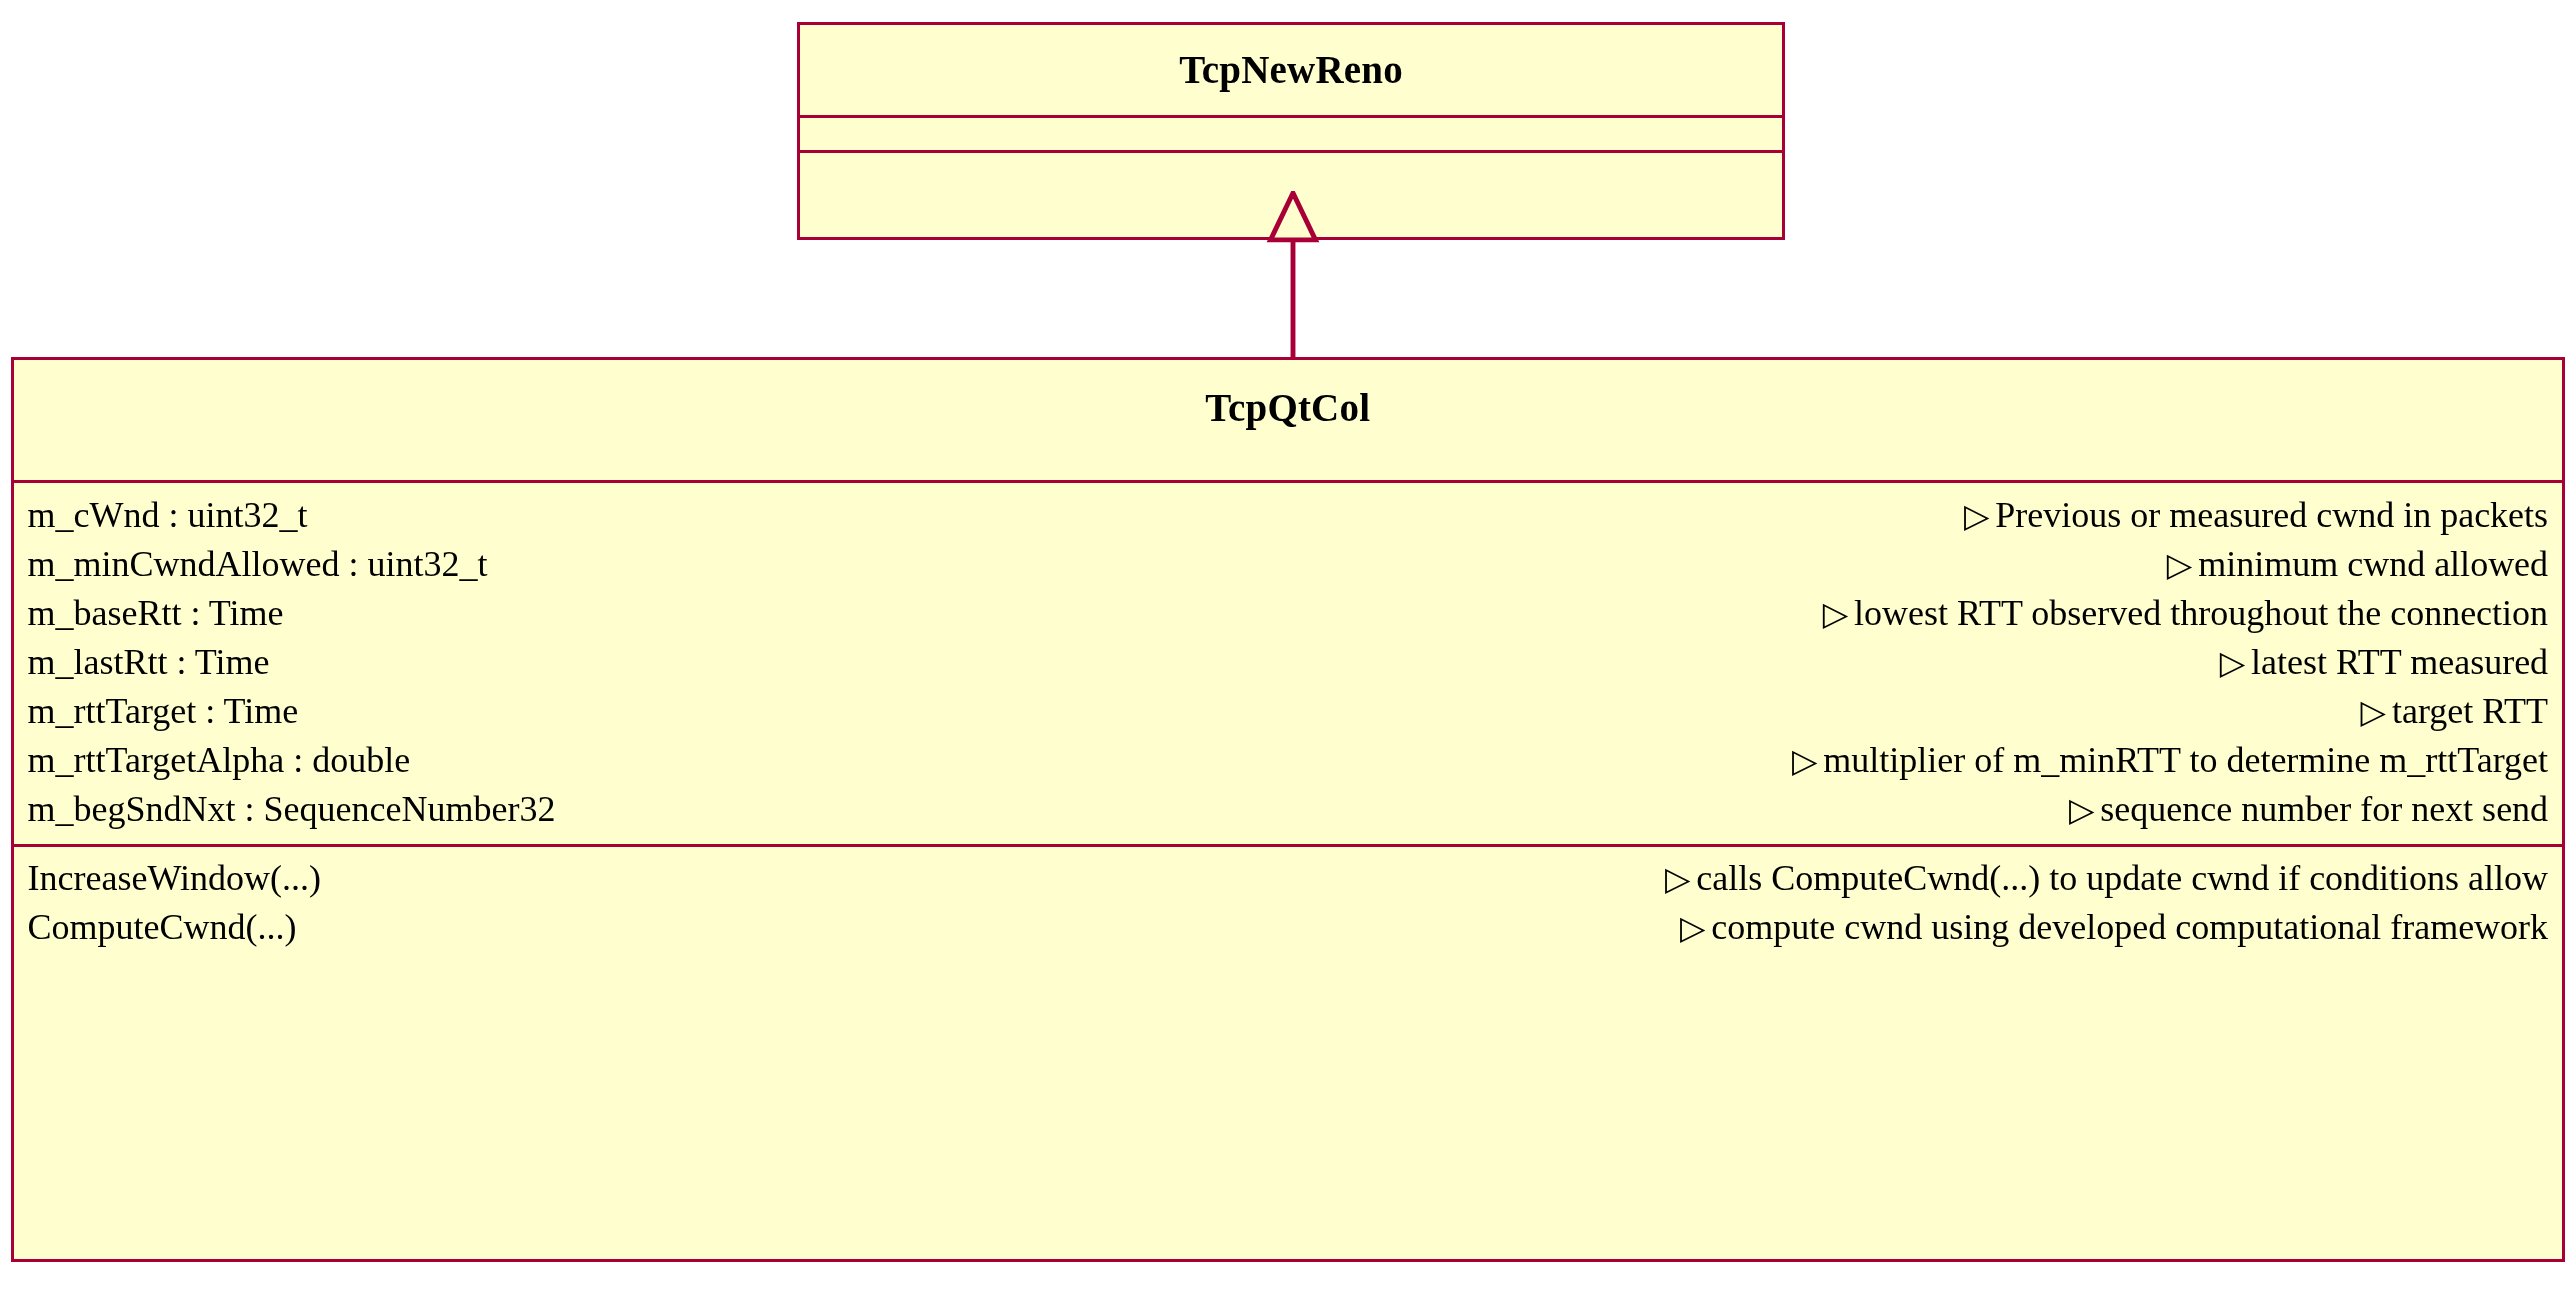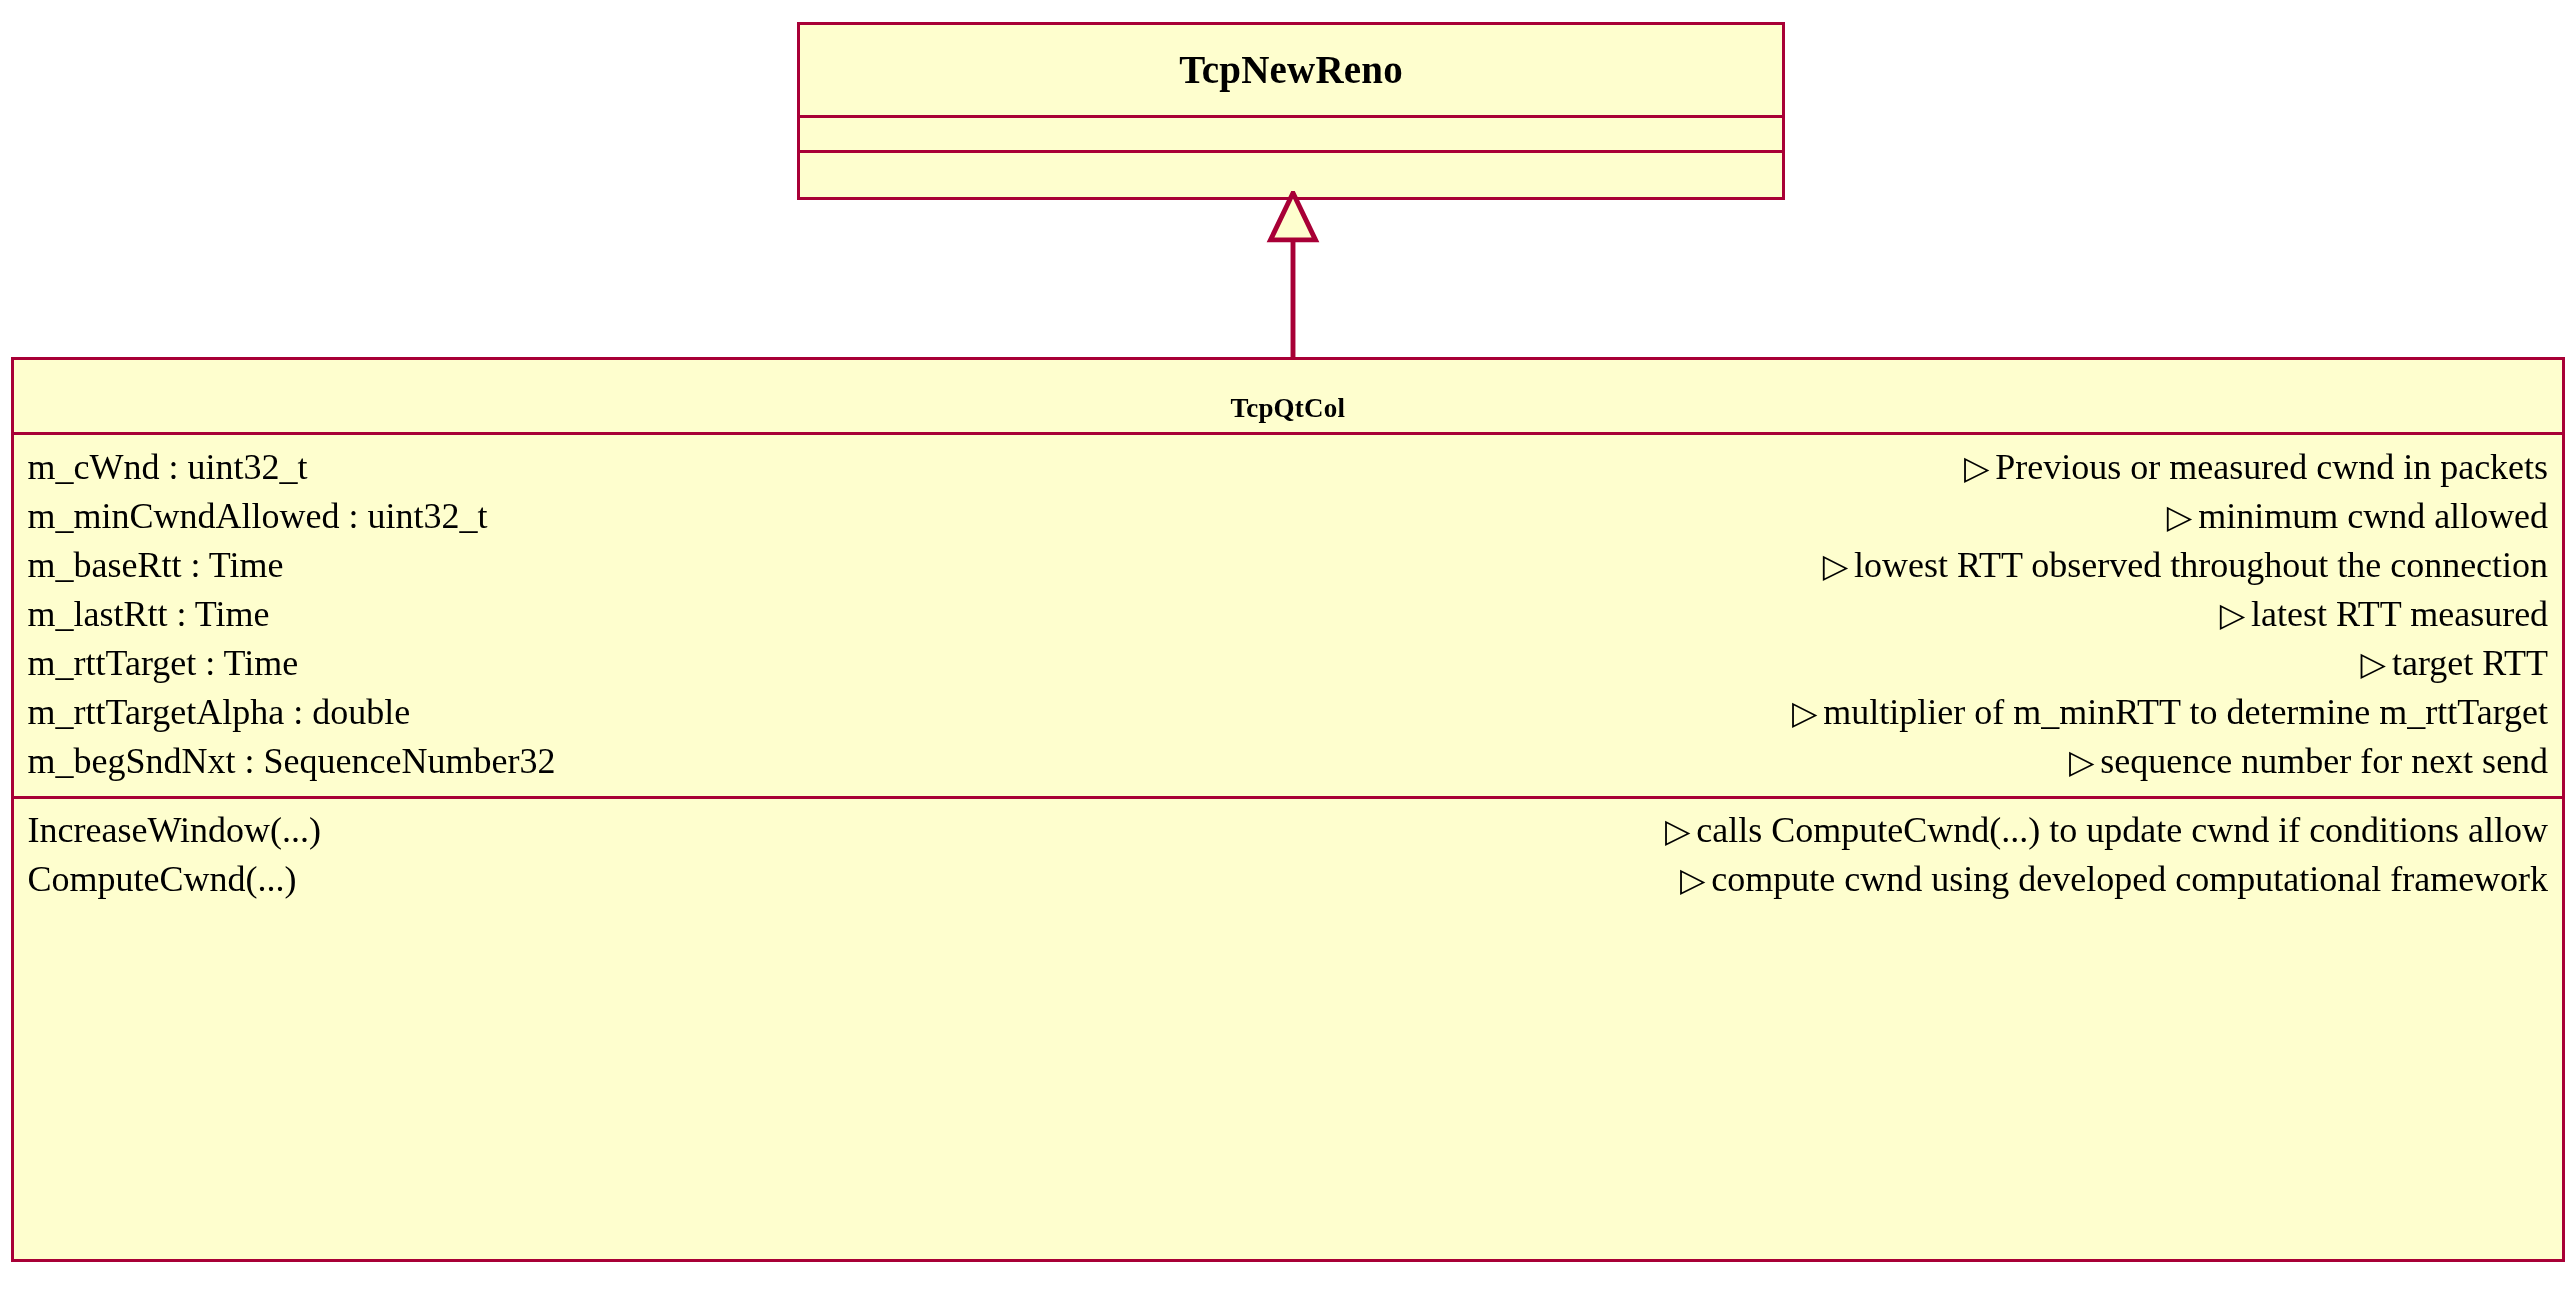--- a/index.html
+++ b/index.html
@@ -64,21 +64,21 @@
   .note-marker {
     font-size: 0.92em;
     margin-right: 5.9px;
   }
 
   
   #class-tcpnewreno {
     left: 797px;
     top: 21.5px;
     width: 988px;
-    height: 178px;
+    height: 218px;
   }
   #class-tcpnewreno .class-title {
     font-size: 39px;
     line-height: 90px;
     height: 90px;
   }
   #class-tcpnewreno .compartment.empty-compartment {
     height: 35px;
   }
   #class-tcpnewreno .compartment.empty-compartment.second {
@@ -86,23 +86,23 @@
   }
 
   
   #class-tcpqtcol {
     left: 10.8px;
     top: 357px;
     width: 2554px;
     height: 905px;
   }
   #class-tcpqtcol .class-title {
-    font-size: 27px;
+    font-size: 39px;
     line-height: 96px;
-    height: 72px;
+    height: 120px;
   }
   #class-tcpqtcol .attributes,
   #class-tcpqtcol .operations {
     padding: 7.8px 13.7px 9.8px 13.7px;
   }
   #class-tcpqtcol .member-row {
     font-size: 36px;
     line-height: 49px;
     height: 49px;
   }

